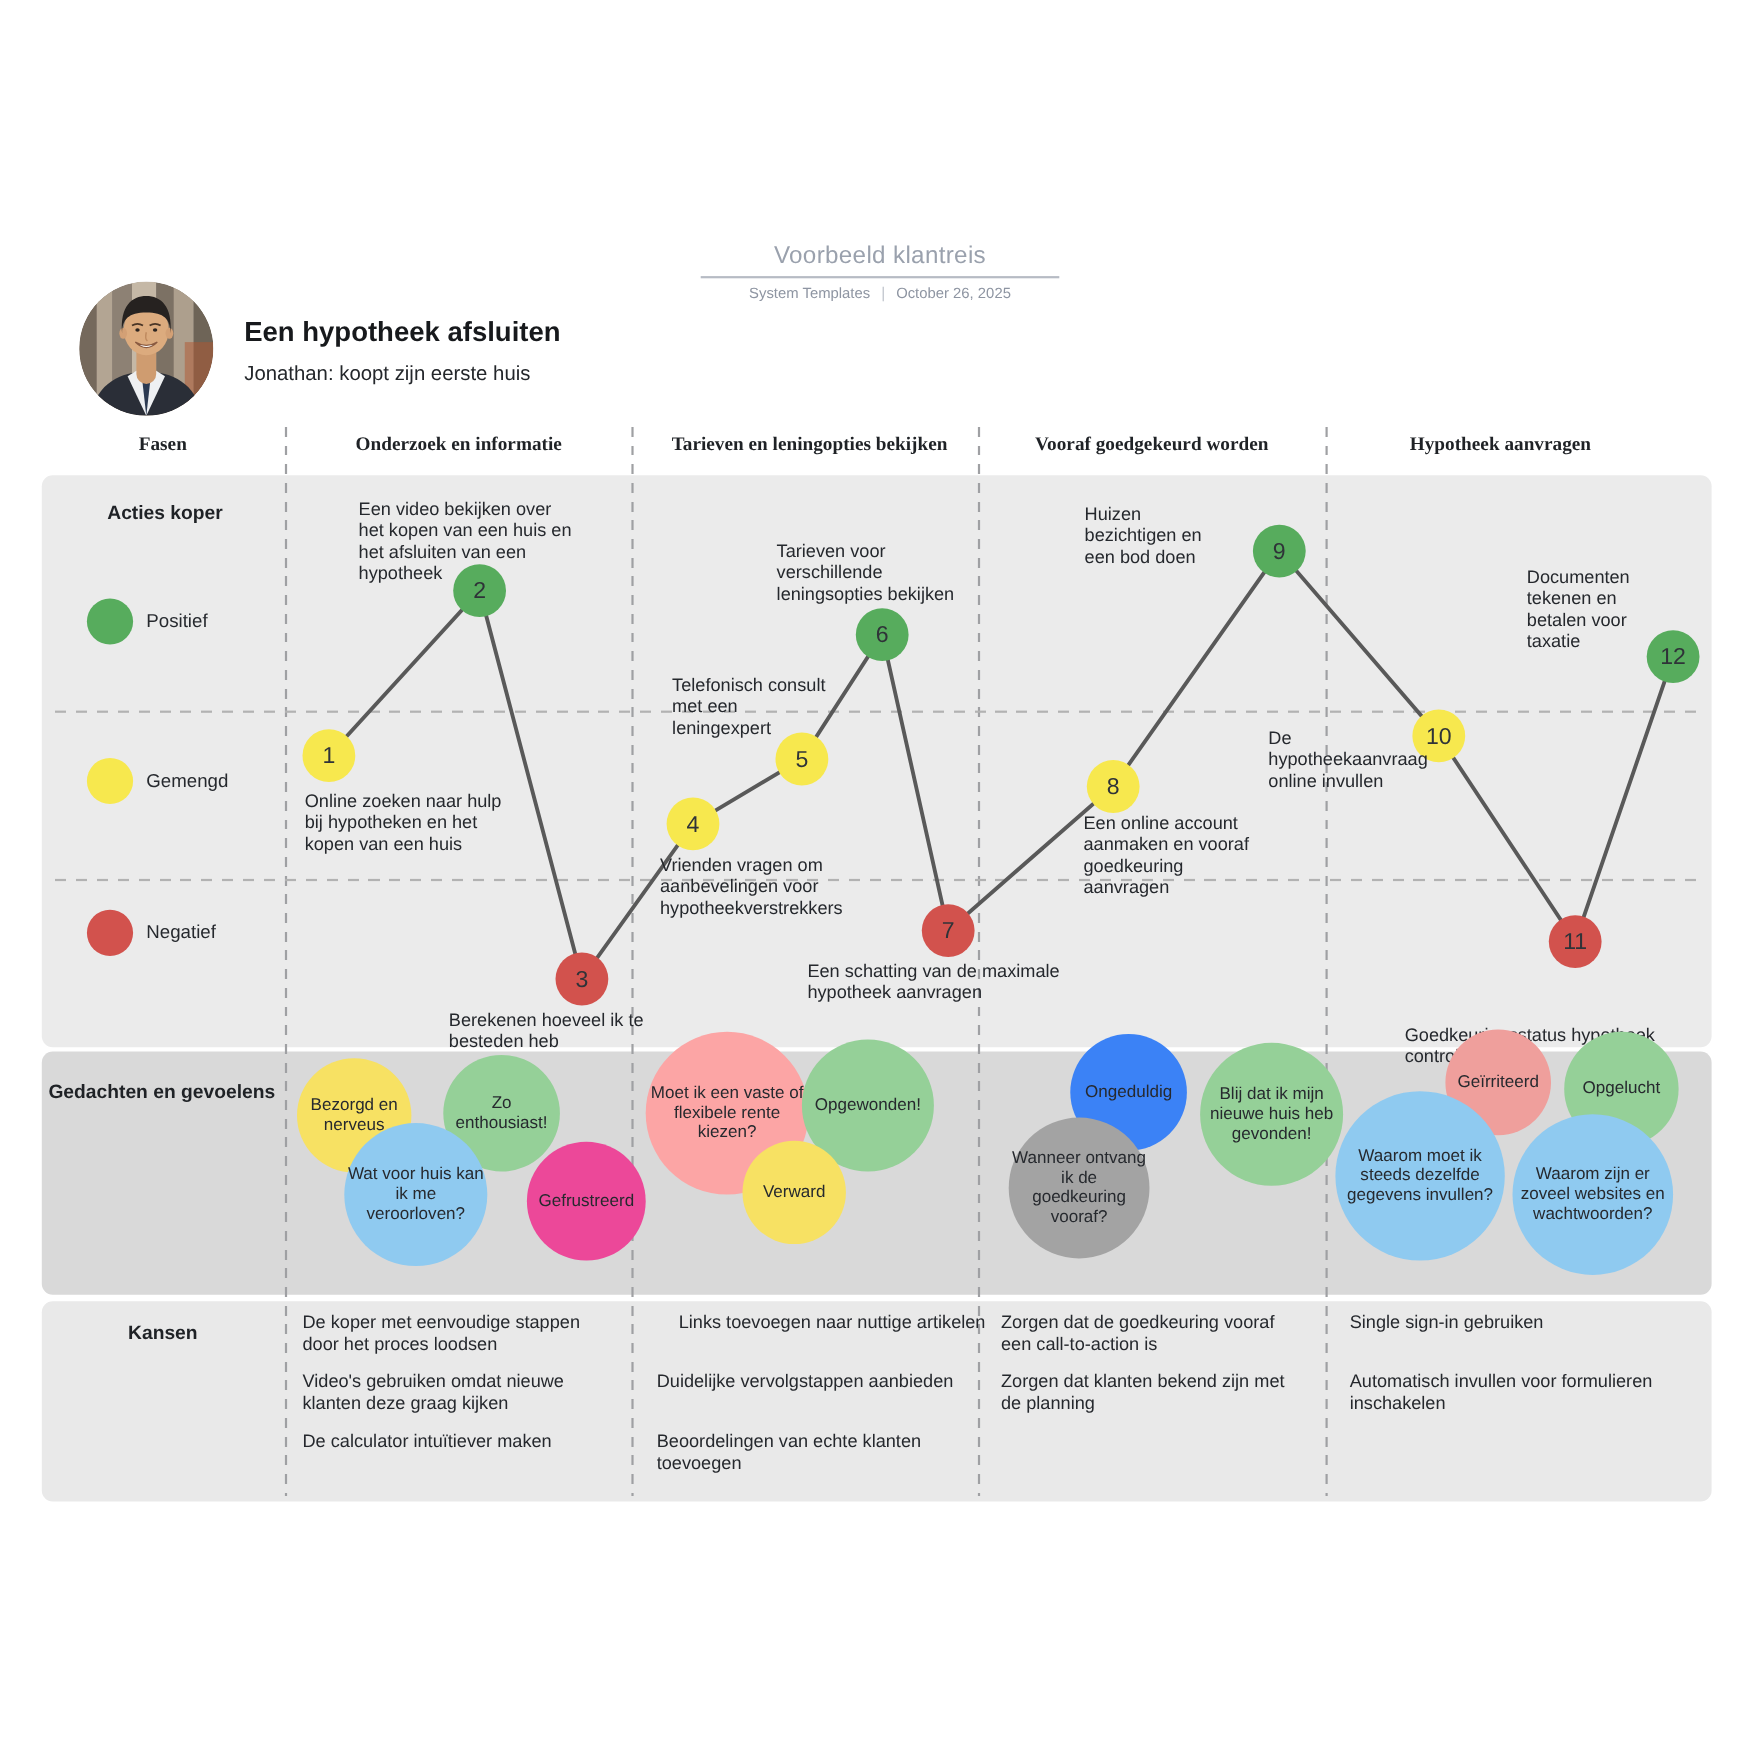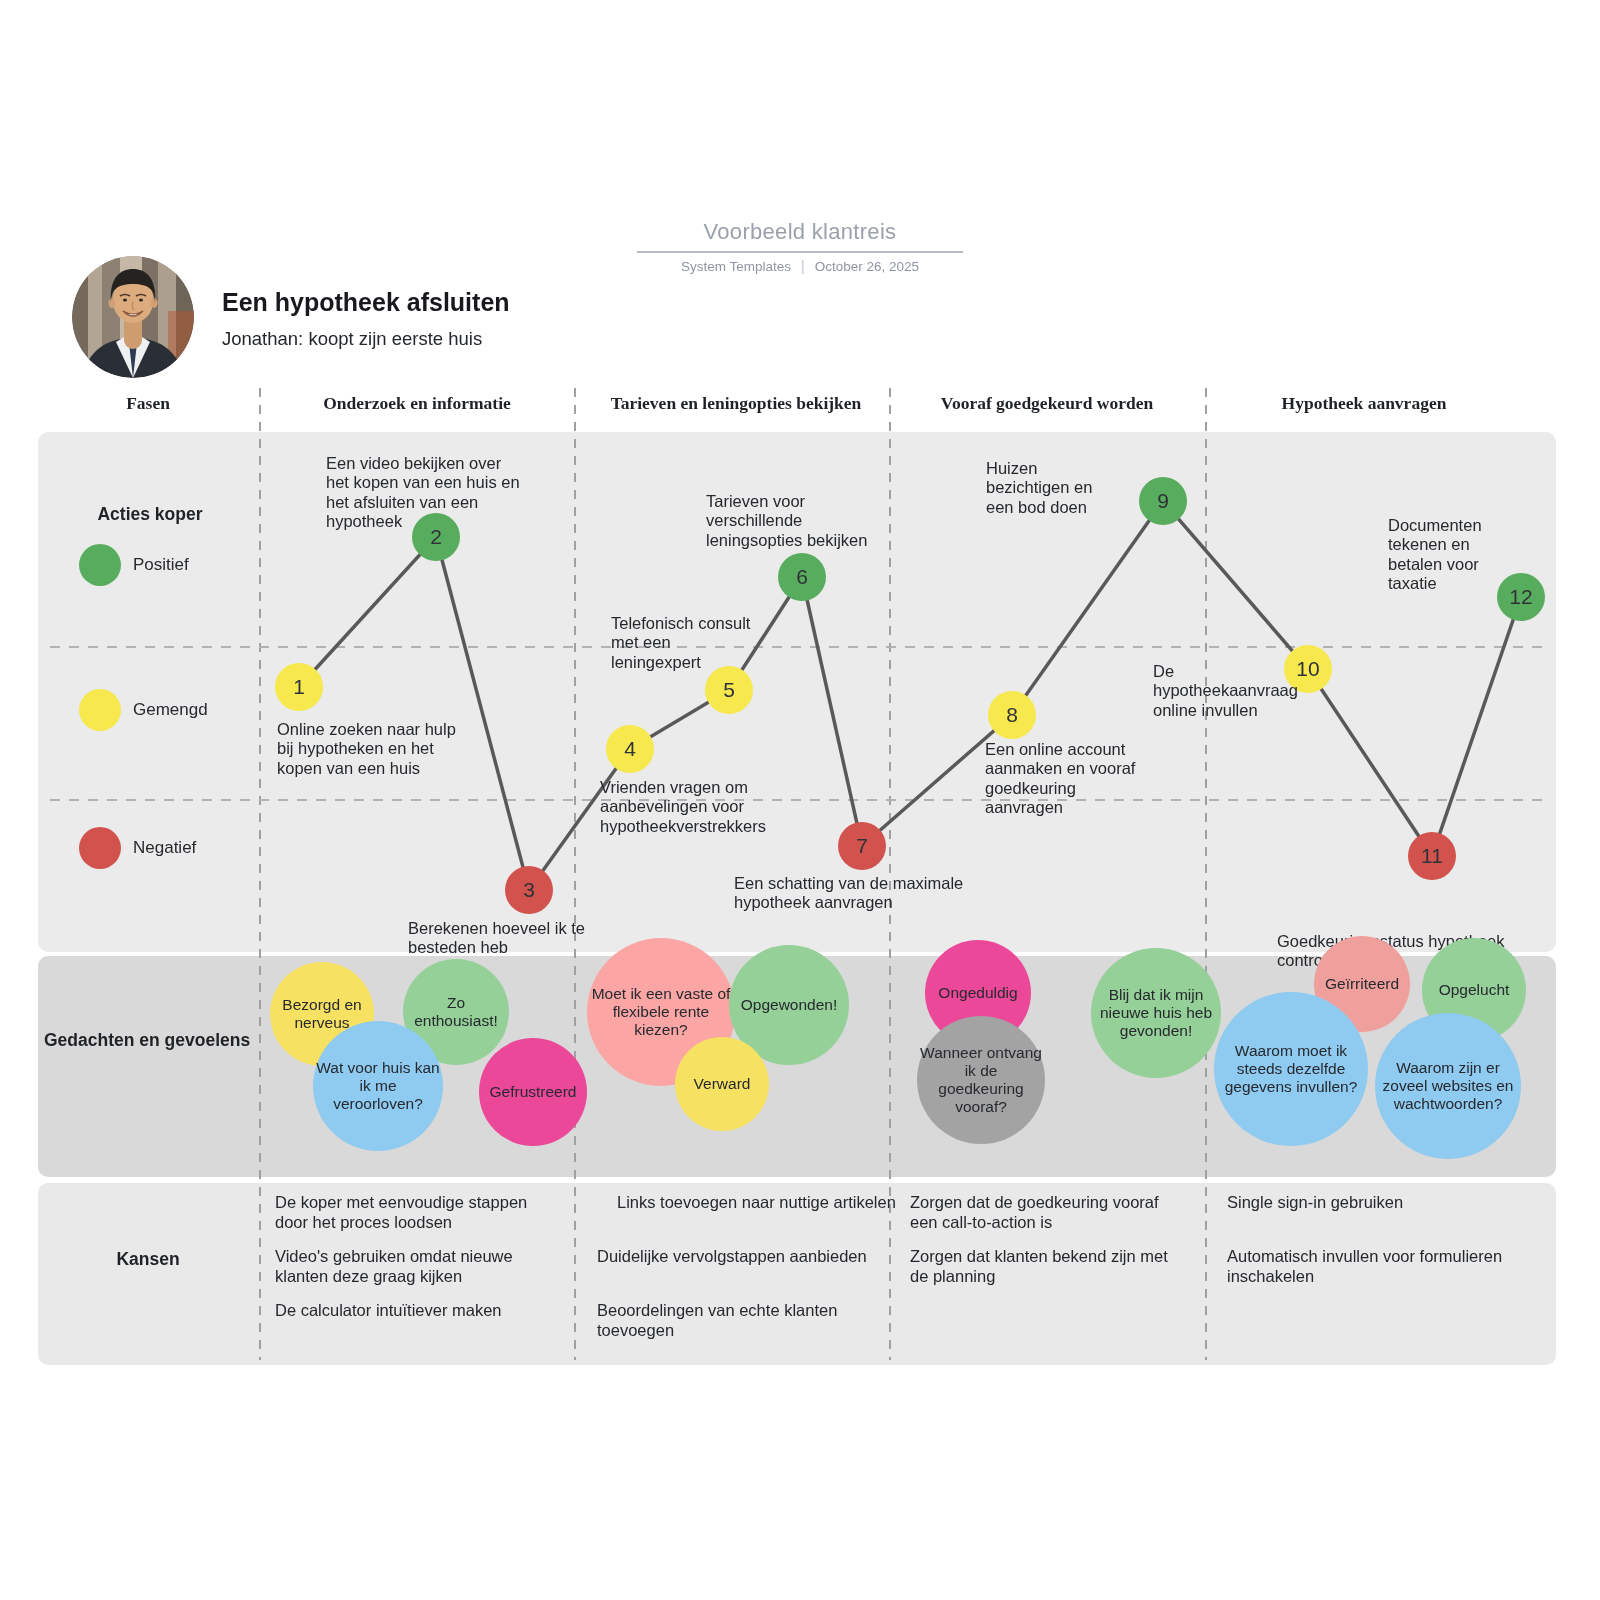--- a/index.html
+++ b/index.html
@@ -21,21 +21,21 @@
 
   
   .phase-label{position:absolute;top:393px;transform:translateX(-50%);font-size:17.5px;
                font-weight:700;color:#1f2226;white-space:nowrap;z-index:4;font-family:Liberation Serif, serif;}
 
   
   .band{position:absolute;left:38px;width:1518px;border-radius:10px;z-index:0;}
   .band-actions{top:432px;height:520px;background:#ebebeb;}
   .band-feelings{top:956px;height:221px;background:#d9d9d9;}
   .band-opps{top:1183px;height:182px;background:#e9e9e9;}
-  .band-label{position:absolute;font-size:17.5px;font-weight:700;color:#1f2226;z-index:4;margin-top:48px;}
+  .band-label{position:absolute;font-size:17.5px;font-weight:700;color:#1f2226;z-index:4;}
 
   
   .vline{position:absolute;top:388px;height:972px;width:2px;z-index:1;
          background-image:repeating-linear-gradient(to bottom,#9fa0a3 0,#9fa0a3 9px,transparent 9px,transparent 17px);}
   .hline{position:absolute;left:50px;width:1498px;height:2px;z-index:1;
          background-image:repeating-linear-gradient(to right,#b2b2b2 0,#b2b2b2 10px,transparent 10px,transparent 19px);}
 
   
   .legend-item{position:absolute;left:79px;display:flex;align-items:center;z-index:3;}
   .legend-dot{width:42px;height:42px;border-radius:50%;flex:0 0 auto;}
@@ -182,21 +182,21 @@
       <div class="action-label" style="left: 1388px; top: 516px; width: 110px;">Documenten tekenen en betalen voor taxatie</div>
     </div>
   <div id="bubbles">
       <div class="bubble" style="left: 270px; top: 962px; width: 104px; height: 104px; background: rgb(247, 225, 99);">Bezorgd en nerveus</div>
       <div class="bubble" style="left: 403px; top: 959px; width: 106px; height: 106px; background: rgb(149, 208, 152);">Zo enthousiast!</div>
       <div class="bubble" style="left: 313px; top: 1021px; width: 130px; height: 130px; background: rgb(143, 202, 240);">Wat voor huis kan ik me veroorloven?</div>
       <div class="bubble" style="left: 479px; top: 1038px; width: 108px; height: 108px; background: #ec4899;">Gefrustreerd</div>
       <div class="bubble" style="left: 587px; top: 938px; width: 148px; height: 148px; background: #fca5a5;">Moet ik een vaste of flexibele rente kiezen?</div>
       <div class="bubble" style="left: 729px; top: 945px; width: 120px; height: 120px; background: rgb(149, 208, 152);">Opgewonden!</div>
       <div class="bubble" style="left: 675px; top: 1037px; width: 94px; height: 94px; background: rgb(247, 225, 99);">Verward</div>
-      <div class="bubble" style="left: 925px; top: 940px; width: 106px; height: 106px; background: #ec4899;">Ongeduldig</div>
+      <div class="bubble" style="left: 973px; top: 940px; width: 106px; height: 106px; background: #3b82f6;">Ongeduldig</div>
       <div class="bubble" style="left: 1091px; top: 948px; width: 130px; height: 130px; background: rgb(149, 208, 152);">Blij dat ik mijn nieuwe huis heb gevonden!</div>
       <div class="bubble" style="left: 917px; top: 1016px; width: 128px; height: 128px; background: #a3a3a3;">Wanneer ontvang ik de goedkeuring vooraf?</div>
       <div class="bubble" style="left: 1314px; top: 936px; width: 96px; height: 96px; background: rgb(239, 159, 156);">Geïrriteerd</div>
       <div class="bubble" style="left: 1422px; top: 938px; width: 104px; height: 104px; background: rgb(149, 208, 152);">Opgelucht</div>
       <div class="bubble" style="left: 1214px; top: 992px; width: 154px; height: 154px; background: rgb(143, 202, 240);">Waarom moet ik steeds dezelfde gegevens invullen?</div>
       <div class="bubble" style="left: 1375px; top: 1013px; width: 146px; height: 146px; background: rgb(143, 202, 240);">Waarom zijn er zoveel websites en wachtwoorden?</div>
     </div>
   <div id="opps">
       <div class="opp-item" style="left: 275px; top: 1192px; width: 270px;">De koper met eenvoudige stappen door het proces loodsen</div>
       <div class="opp-item" style="left: 275px; top: 1246px; width: 270px;">Video's gebruiken omdat nieuwe klanten deze graag kijken</div>

